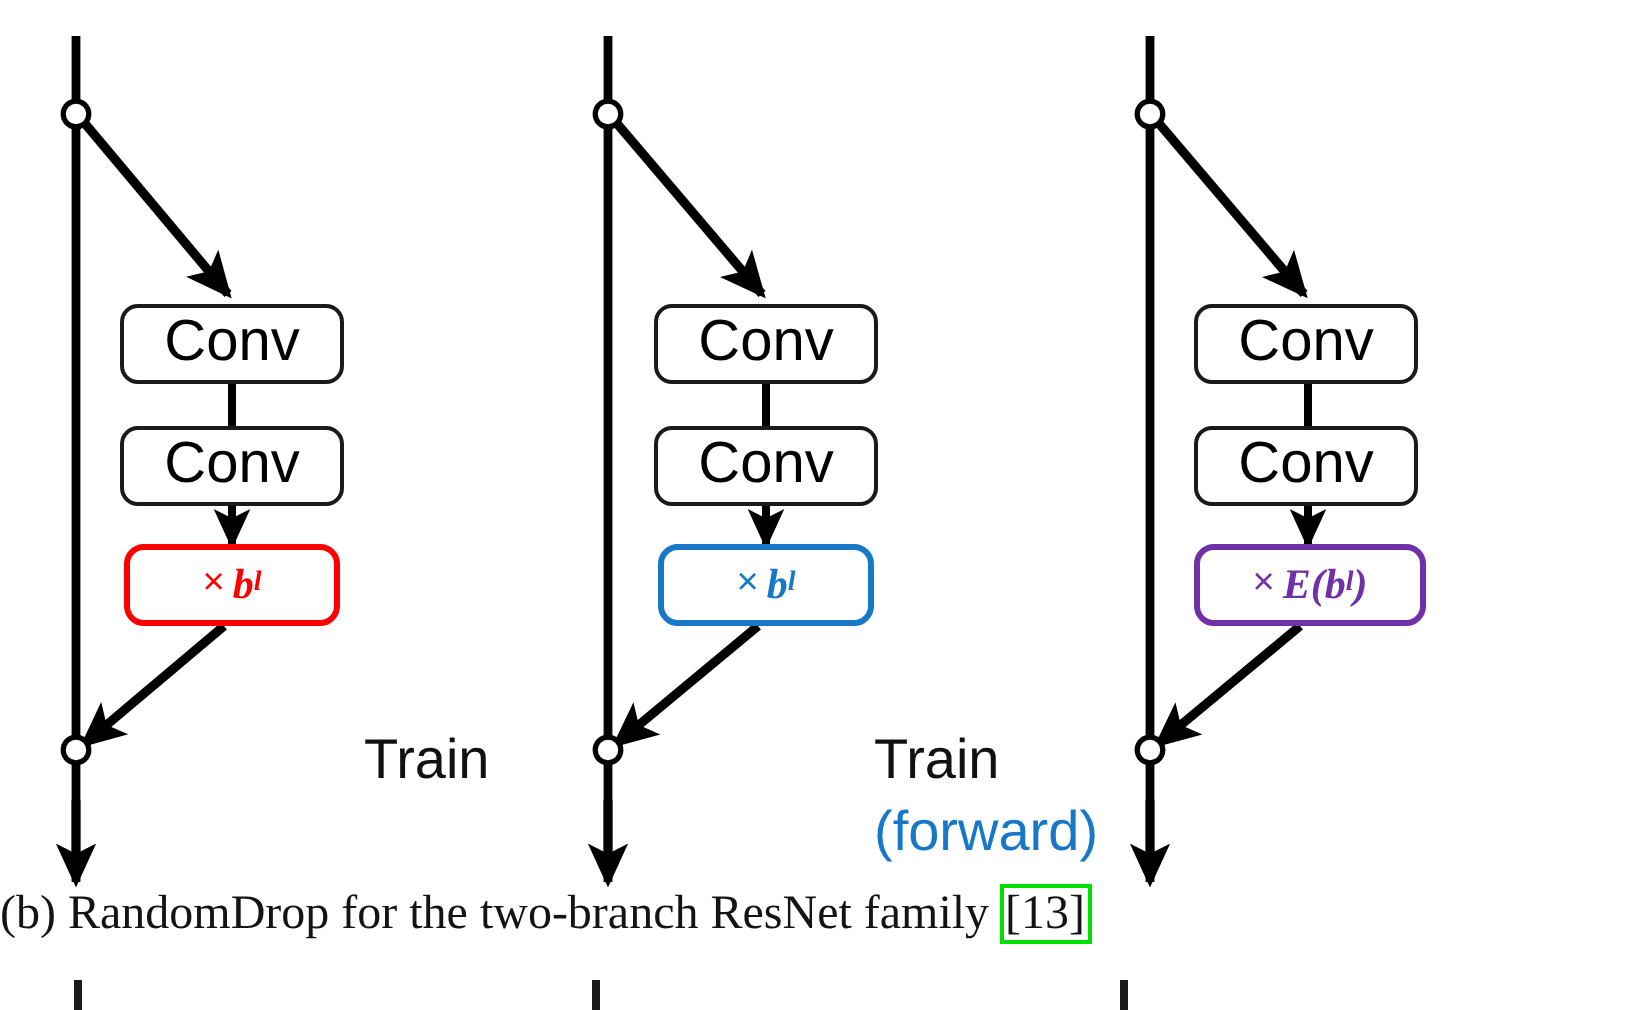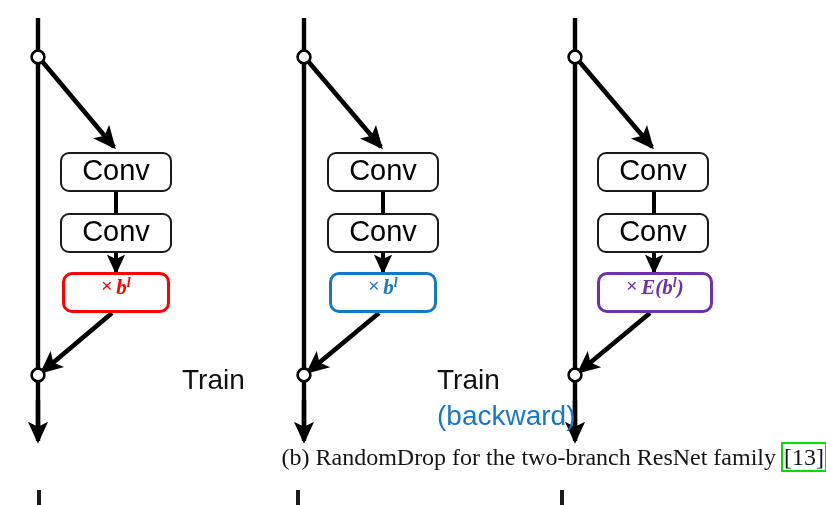--- a/index.html
+++ b/index.html
@@ -12,21 +12,21 @@
     position:relative;
   }
   #figure-root{position:absolute;left:0;top:0;width:826px;height:505px;}
   .layer{position:absolute;left:0;top:0;width:826px;height:505px;}
   svg.layer{pointer-events:none;}
 
   
   .node-box{
     position:absolute;
     box-sizing:border-box;
-    display:flex;justify-content:center;
+    display:flex;align-items:center;justify-content:center;
     background:#ffffff;
     border-radius:9px;
     white-space:nowrap;
   }
   .conv-box{
     border:2px solid #1a1a1a;
     font-size:29px;
     color:#000000;
     letter-spacing:0px;
     padding-bottom:2px;
@@ -55,21 +55,21 @@
     position:absolute;
     font-size:31px;
     line-height:36px;
     white-space:nowrap;
   }
 
   
   #caption{
     position:absolute;
     left:0;top:444px;width:826px;
-    text-align:right;
+    text-align:left;
     font-family:"Liberation Serif", serif;
     font-size:24px;
     color:#141414;
     white-space:nowrap;
   }
   #caption .cite-wrap{position:relative;display:inline-block;padding:0 2px;}
   #caption .cite-box{
     position:absolute;left:-1px;top:-2px;right:-1px;bottom:-1px;
     border:2px solid #00e000;
     box-sizing:border-box;
@@ -169,21 +169,21 @@
       <span class="mul-sub">l</span>
       <span class="mul-paren">)</span>
   </div>
 
   <div class="mode-label" style="left:182px;top:362px;">
     <span class="line1">Train</span>
   </div>
 
   <div class="mode-label" style="left:437px;top:362px;">
     <span class="line1">Train</span>
-    <span class="line2" style="color:#1878c8;">(backward)</span>
+    <span class="line2" style="color:#1878c8;">(forward)</span>
   </div>
 
 
   <div id="caption">
     <span>(b) RandomDrop for the two-branch ResNet family </span><span class="cite-wrap"><span class="cite-box"></span><span class="cite-text">[13]</span></span>
   </div>
 
   <div class="tick" style="left:37px;"></div>
   <div class="tick" style="left:296px;"></div>
   <div class="tick" style="left:560px;"></div>

